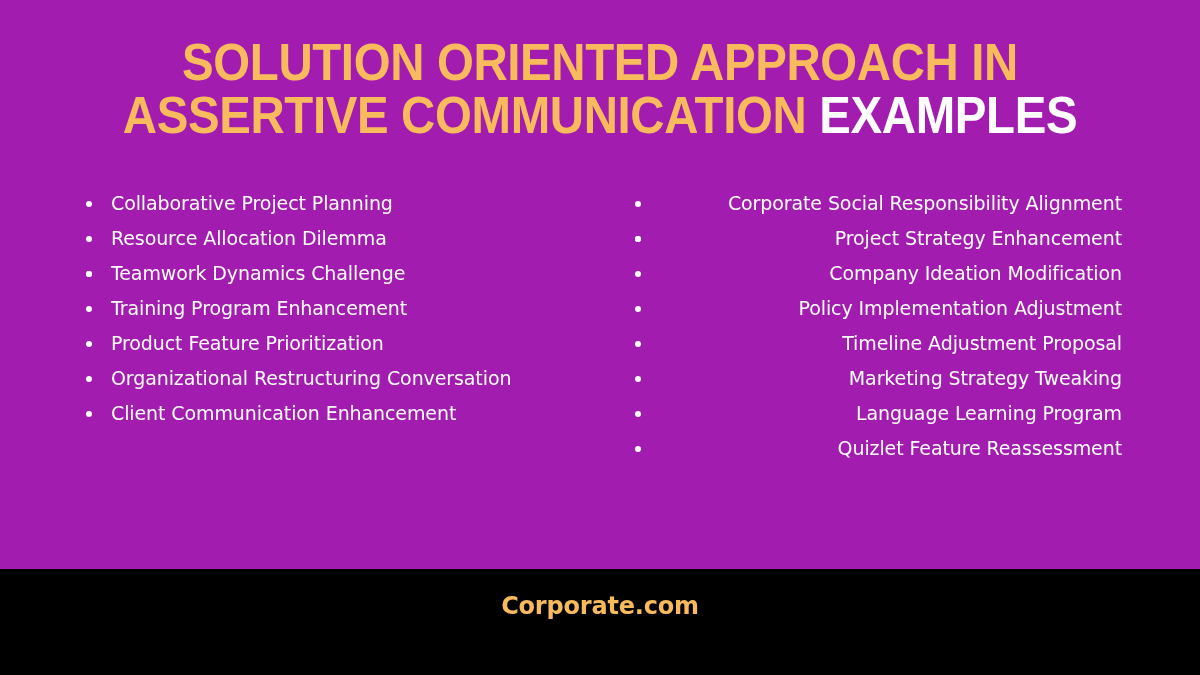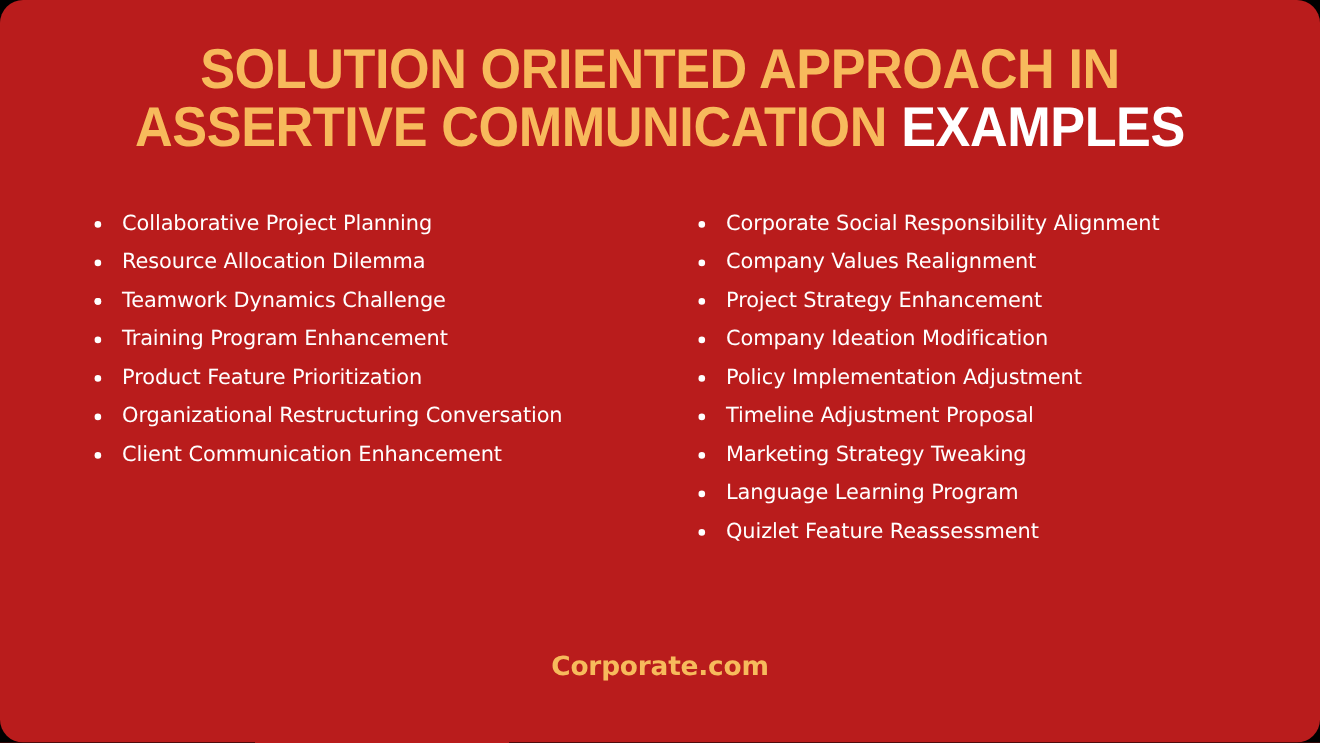--- a/index.html
+++ b/index.html
@@ -13,23 +13,22 @@
   }
 
   body {
     font-family: "Liberation Sans", "DejaVu Sans", sans-serif;
     -webkit-font-smoothing: antialiased;
   }
 
   .slide {
     position: relative;
     width: 1200px;
-    height: 675px;
-    background: #b91c1c;
-    border-radius: 21px;
+    height: 569px;
+    background: #a21caf;
   }
 
   
   .title-block {
     position: absolute;
     top: 36px;
     left: 50px;
     width: 1100px;
     text-align: center;
   }
@@ -60,21 +59,21 @@
     width: 1200px;
     display: flex;
     align-items: flex-start;
   }
 
   .col {
     flex: 0 0 auto;
   }
 
   .col-left  { width: 530px; margin-left: 78px; }
-  .col-right { width: 500px; margin-left: 14px; }
+  .col-right { width: 500px; margin-left: 14px; text-align: right; }
 
   ul.bullets {
     list-style: none;
     margin: 0;
     padding: 0;
   }
 
   ul.bullets li {
     position: relative;
     color: #FFFFFF;
@@ -166,21 +165,20 @@
     </div>
 
     <div class="col col-right">
       <ul class="bullets">
         <li>
           <span class="dot"></span>
           <span>Corporate Social Responsibility Alignment</span>
         </li>
         <li>
           <span class="dot"></span>
-          <span>Company Values Realignment</span>
         </li>
         <li>
           <span class="dot"></span>
           <span>Project Strategy Enhancement</span>
         </li>
         <li>
           <span class="dot"></span>
           <span>Company Ideation Modification</span>
         </li>
         <li>

